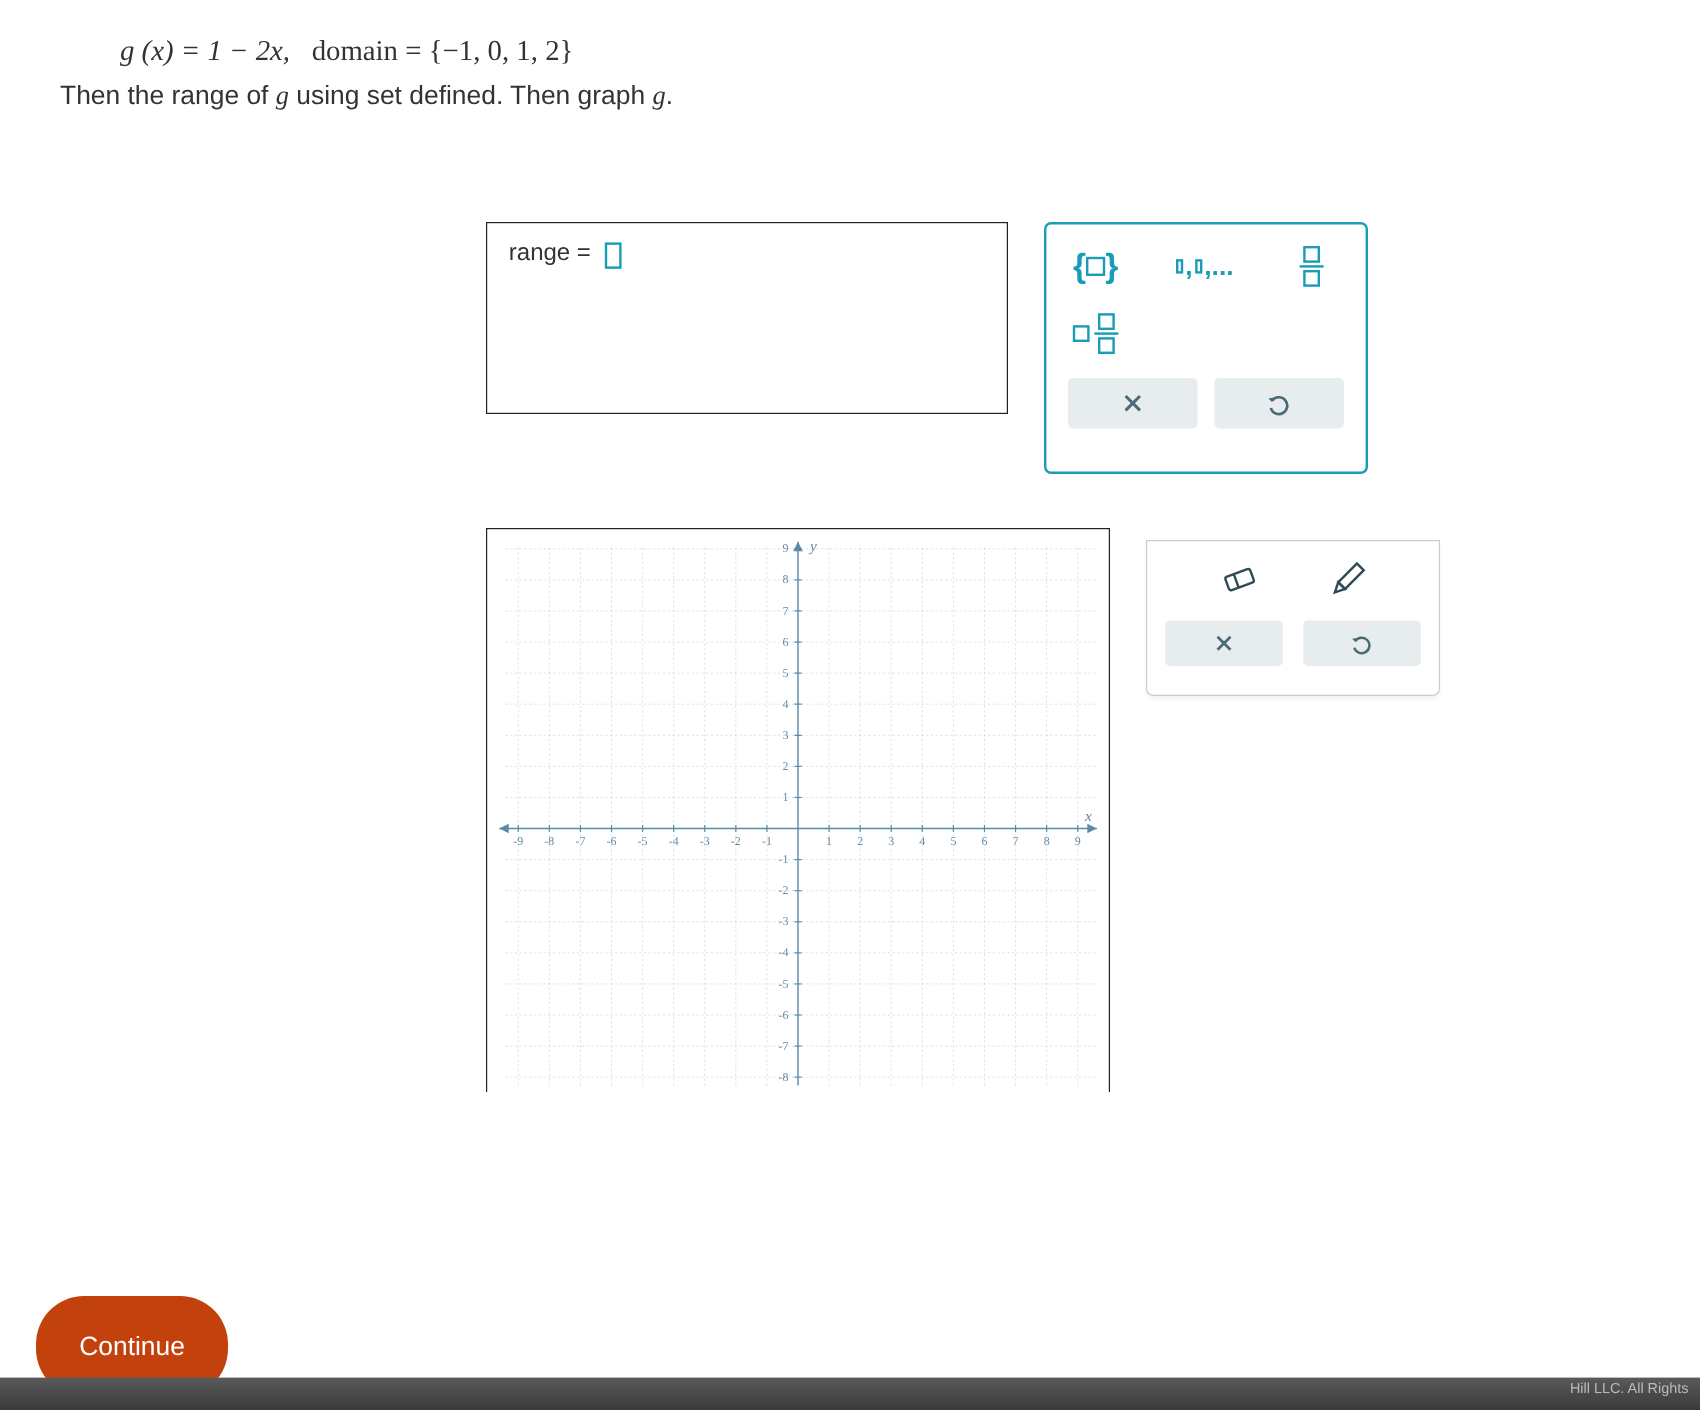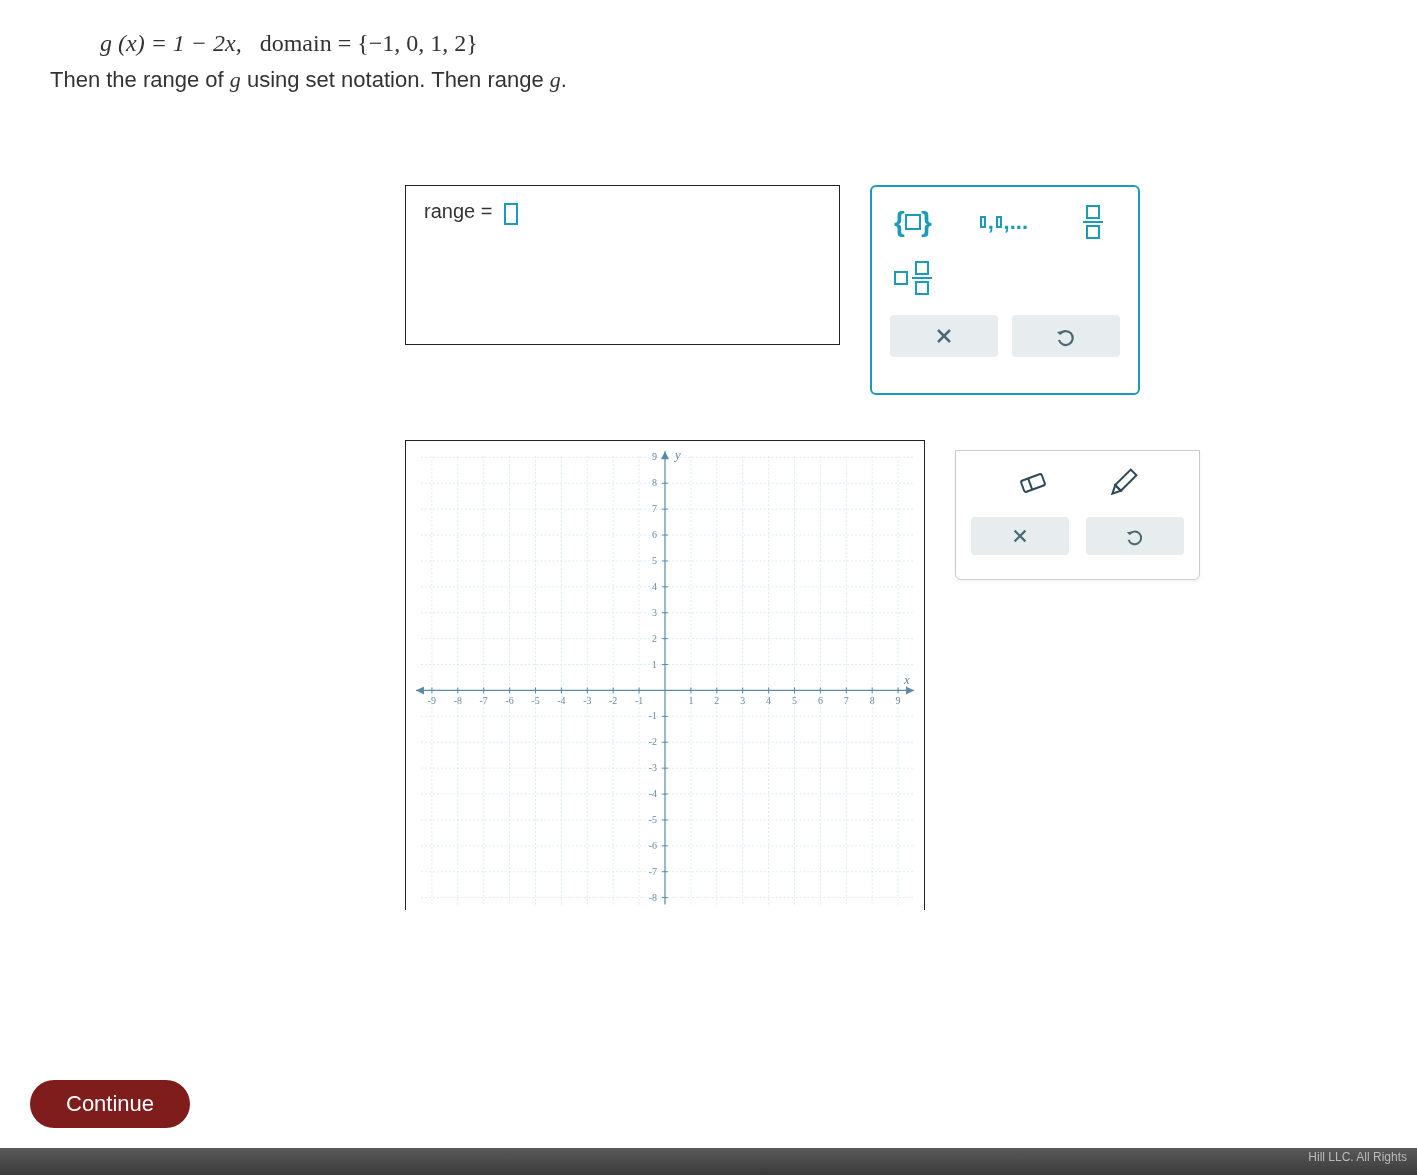--- a/index.html
+++ b/index.html
@@ -73,42 +73,42 @@
   }
   .tool-row { display:flex; gap:50px; justify-content:center; margin-bottom:14px;}
   .tool-icon { width:40px; height:40px; display:flex; align-items:center; justify-content:center; cursor:pointer;}
   .tool-actions { display:flex; gap:10px; justify-content:space-around;}
   .tool-action-btn {
     width:98px; height:38px; background:#e7edef; border-radius:4px;
     display:flex; align-items:center; justify-content:center; cursor:pointer; font-size:20px; color:#4a6a75;
   }
   .continue-btn {
     position:absolute; top:1080px; left:30px;
-    background:#7f1d1d; color:#fff; font-size:22px;
-    padding:11px 36px; border-radius:40px; border:none; cursor:pointer;
+    background:#c2410c; color:#fff; font-size:22px;
+    padding:29px 36px; border-radius:40px; border:none; cursor:pointer;
   }
   .footer-bar {
     position:absolute; top:1148px; left:0; width:100%; height:27px;
     background:linear-gradient(#5a5a5a,#3a3a3a);
   }
   .copyright {
     position:absolute; top:1150px; right:10px; font-size:12px; color:#bbb;
   }
 </style>
 </head>
 <body>
 
 <div class="content">
   <div class="math-line">
     <span class="gx">g (x) = 1 − 2x,</span>
     &nbsp;&nbsp;<span>domain  =</span>
     <span>{−1, 0, 1, 2}</span>
   </div>
   <div class="prompt-line3">
-    <span>Then the range of </span><em>g</em><span> using set notation. Then range </span><em>g</em><span>.</span>
+    <span>Then the range of </span><em>g</em><span> using set defined. Then graph </span><em>g</em><span>.</span>
   </div>
 </div>
 
 <div class="answer-box">
   <span class="range-label">range  = </span>
   <span class="placeholder"></span>
 </div>
 
 <div class="keypad">
   <div class="keypad-row">

